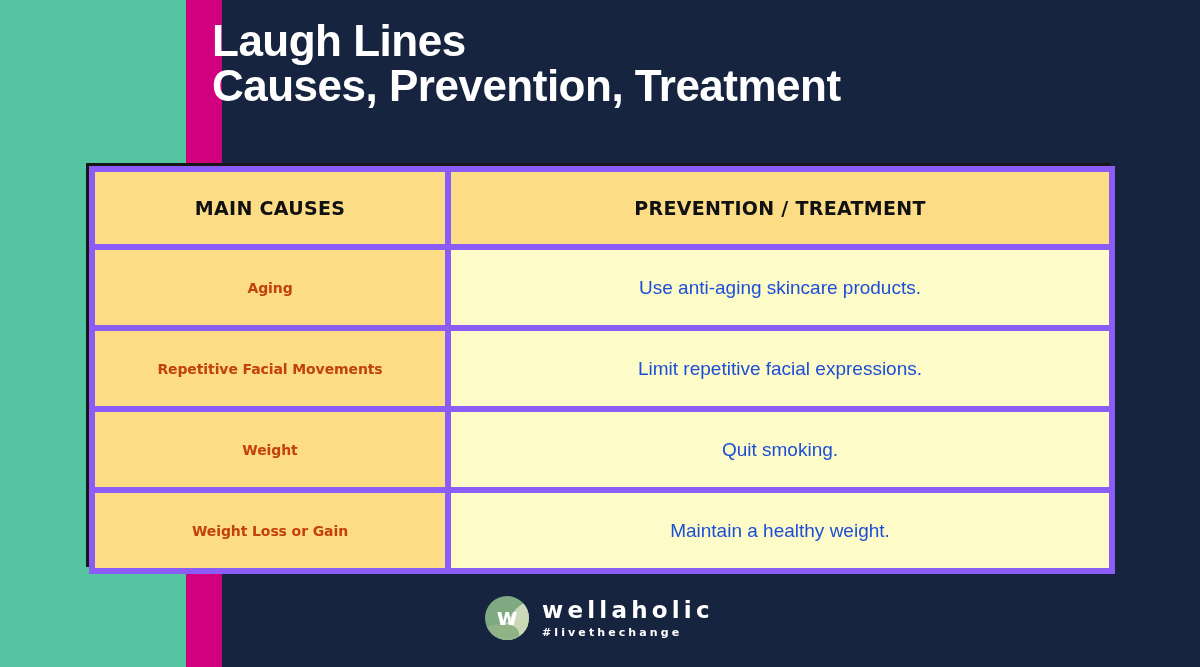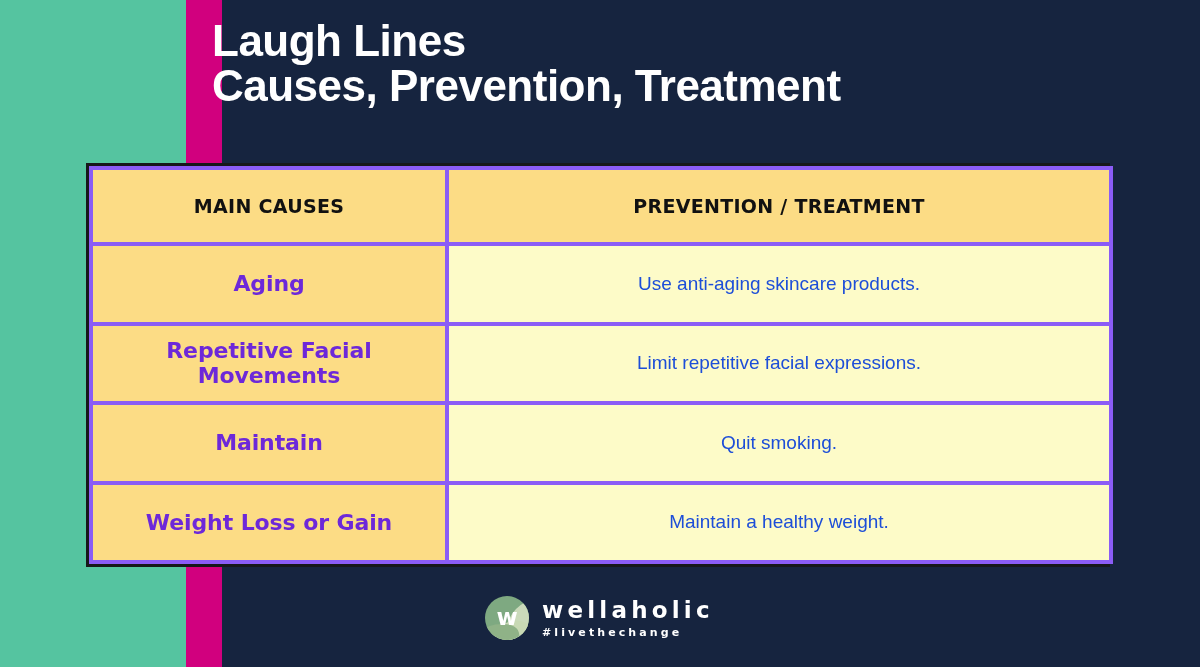--- a/index.html
+++ b/index.html
@@ -75,43 +75,43 @@
     box-sizing: border-box;
     background: #fdfbc8;
   }
   table.info-table {
     width: 100%;
     height: 100%;
     border-collapse: collapse;
     table-layout: fixed;
   }
   table.info-table td, table.info-table th {
-    border: 4px solid #8b5cf6;
+    border: 6px solid #8b5cf6;
     padding: 4px 8px;
     text-align: center;
     vertical-align: middle;
   }
   col.col-cause { width: 356px; }
   col.col-prev  { width: 664px; }
 
   tr.header-row th {
     background: #fcdc85;
     color: #111111;
     font-family: "DejaVu Sans", sans-serif;
     font-weight: bold;
     font-size: 19px;
     letter-spacing: 0.3px;
     height: 64px;
   }
   td.cause-cell {
     background: #fcdc85;
-    color: #6d28d9;
-    font-family: "DejaVu Sans", sans-serif;
-    font-weight: bold;
-    font-size: 22px;
+    color: #c2410c;
+    font-family: "DejaVu Sans", sans-serif;
+    font-weight: bold;
+    font-size: 14px;
     letter-spacing: -0.1px;
   }
   td.prev-cell {
     background: #fdfbc8;
     color: #1d4ed8;
     font-family: "Liberation Sans", sans-serif;
     font-weight: normal;
     font-size: 19px;
   }
   tr.body-row td { height: 67px; }
@@ -232,21 +232,21 @@
       <tbody>
         <tr class="body-row">
           <td class="cause-cell">Aging</td>
           <td class="prev-cell">Use anti-aging skincare products.</td>
         </tr>
         <tr class="body-row">
           <td class="cause-cell">Repetitive Facial Movements</td>
           <td class="prev-cell">Limit repetitive facial expressions.</td>
         </tr>
         <tr class="body-row">
-          <td class="cause-cell">Maintain</td>
+          <td class="cause-cell">Weight</td>
           <td class="prev-cell">Quit smoking.</td>
         </tr>
         <tr class="body-row">
           <td class="cause-cell">Weight Loss or Gain</td>
           <td class="prev-cell">Maintain a healthy weight.</td>
         </tr>
       </tbody>
     </table>
   </div>
 

